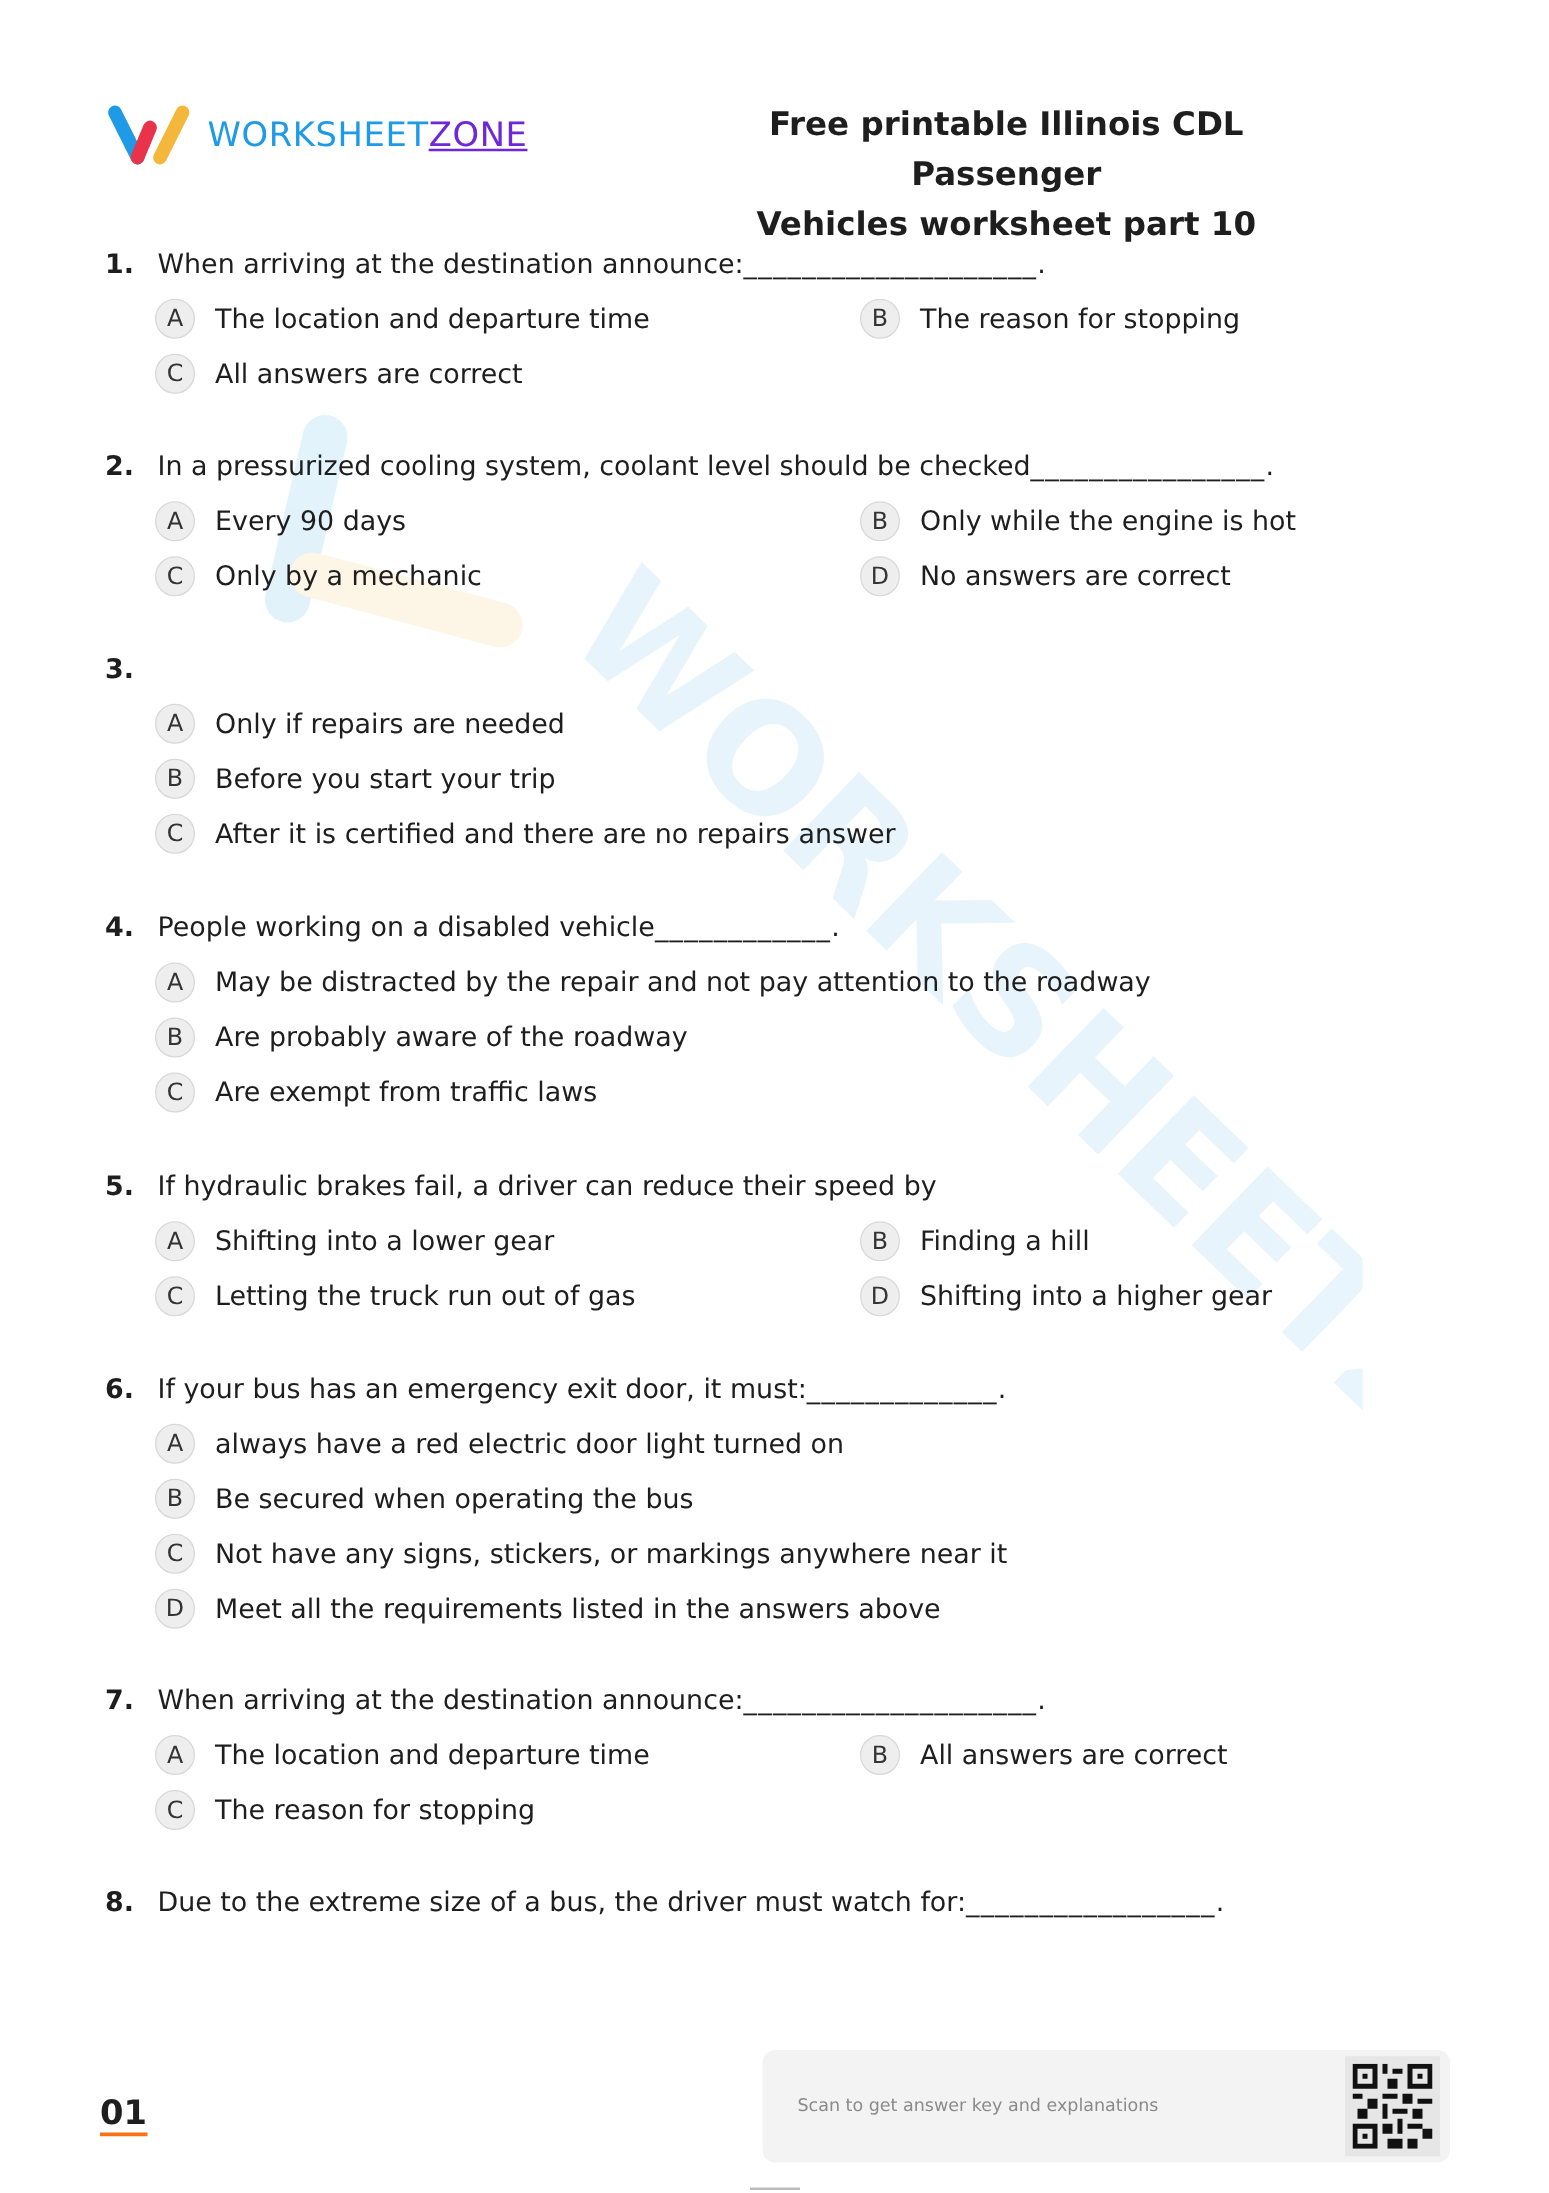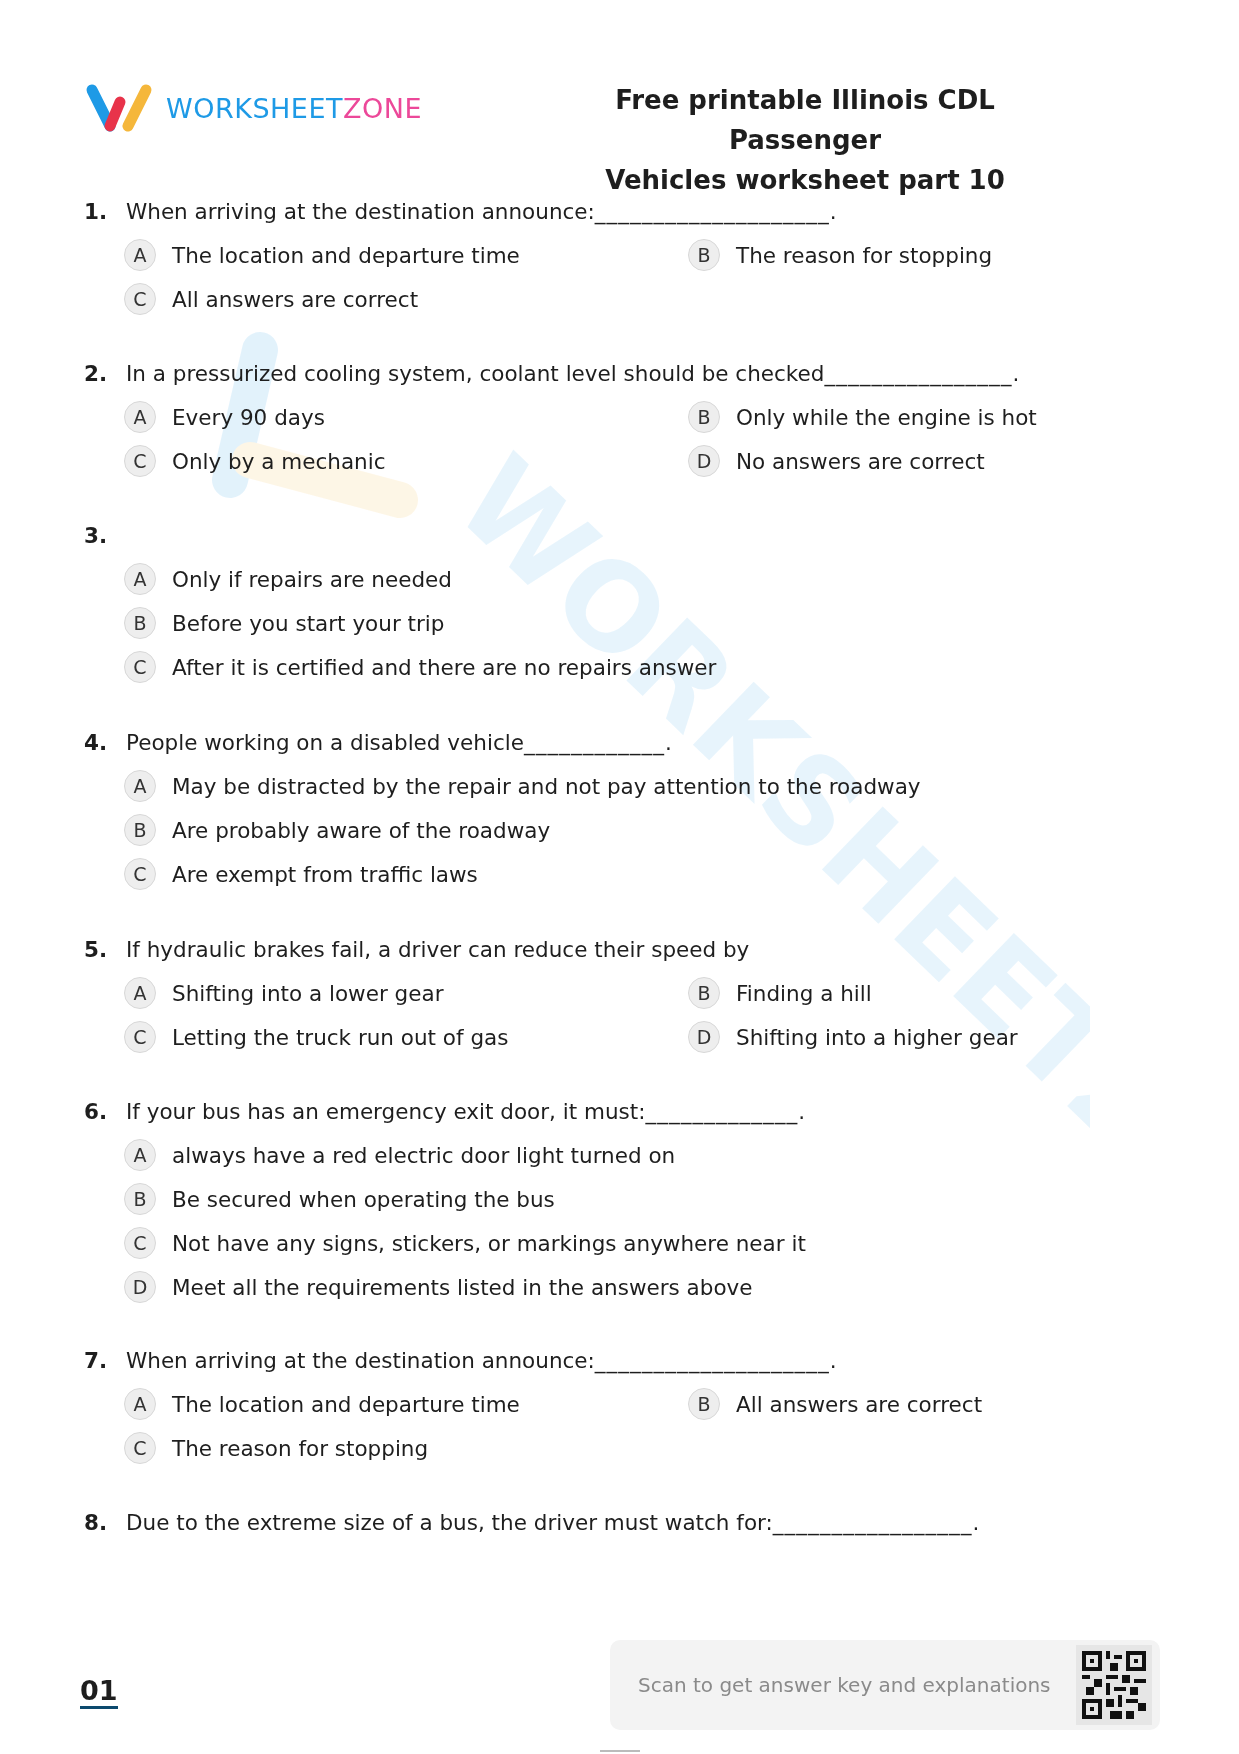--- a/index.html
+++ b/index.html
@@ -1,33 +1,33 @@
 <!DOCTYPE html>
 <html><head>
 <meta charset="utf-8">
 <style>
   html, body { margin:0; padding:0; background:#ffffff; }
   body { width:1239px; height:1754px; position:relative; overflow:hidden; font-family:"DejaVu Sans", sans-serif; color:#1e1e1e; }
   .logo { position:absolute; left:84px; top:82px; display:flex; align-items:center; }
   .logo-mark { width:70px; height:52px; position:relative; }
   .logo-text { font-family:"DejaVu Sans", sans-serif; font-size:27px; letter-spacing:0.5px; margin-left:12px; }
   .logo-text .w { color:#1e9ae6; }
-  .logo-text .z { color:#ec4899; }
+  .logo-text .z { color:#6d28d9;text-decoration:underline; }
   .title { position:absolute; left:540px; top:80px; width:530px; text-align:center; font-family:"DejaVu Sans", sans-serif; font-weight:bold; font-size:26px; line-height:40px; color:#1e1e1e; }
   .watermark { position:absolute; left:190px; top:330px; width:900px; height:800px; pointer-events:none; }
   .q { position:absolute; left:84px; width:1080px; }
   .q-stem { display:flex; font-size:21.5px; line-height:30px; }
   .q-num { width:42px; font-weight:bold; }
   .blank { letter-spacing:1px;text-align:right; }
   .opts { position:relative; margin-left:40px; }
   .opt { position:absolute; display:flex; align-items:center; font-size:21.5px; }
   .badge { width:32px; height:32px; border-radius:50%; background:#eeeeee; border:1px solid #d8d8d8; display:flex; align-items:center; justify-content:center; font-size:19px; color:#333; margin-right:16px; box-sizing:border-box; }
-  .footer-page { position:absolute; left:80px; top:1676px; font-weight:bold; font-size:27px; border-bottom:3px solid #0c4a6e; line-height:30px; }
+  .footer-page { position:absolute; left:80px; top:1676px; font-weight:bold; font-size:27px; border-bottom:3px solid #f97316; line-height:30px; }
   .scan-box { position:absolute; left:610px; top:1640px; width:550px; height:90px; background:#f3f3f3; border-radius:10px; display:flex; align-items:center; }
-  .scan-text { margin-left:28px; font-size:20px; color:#8a8a8a; flex:1; }
+  .scan-text { margin-left:28px; font-size:14px; color:#8a8a8a; flex:1; }
   .qr { width:76px; height:80px; background:#e6e6e6; margin-right:8px; display:flex; align-items:center; justify-content:center; }
   .bottom-line { position:absolute; left:600px; top:1750px; width:40px; height:2px; background:#bbb; }
 </style>
 </head>
 <body>
 
 <div class="logo">
   <svg class="logo-mark" viewBox="0 0 70 52" width="70" height="52">
     <line x1="8" y1="8" x2="26" y2="44" stroke="#1e9ae6" stroke-width="11" stroke-linecap="round"></line>
     <line x1="26" y1="44" x2="36" y2="20" stroke="#e8334a" stroke-width="11" stroke-linecap="round"></line>

